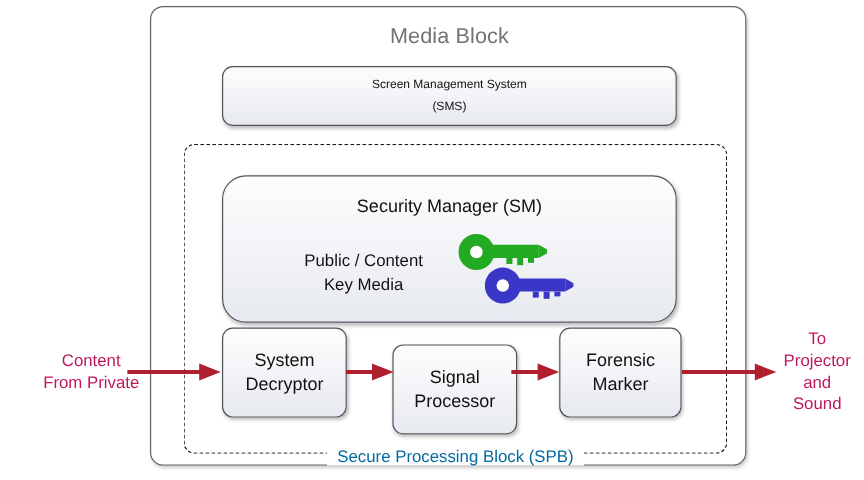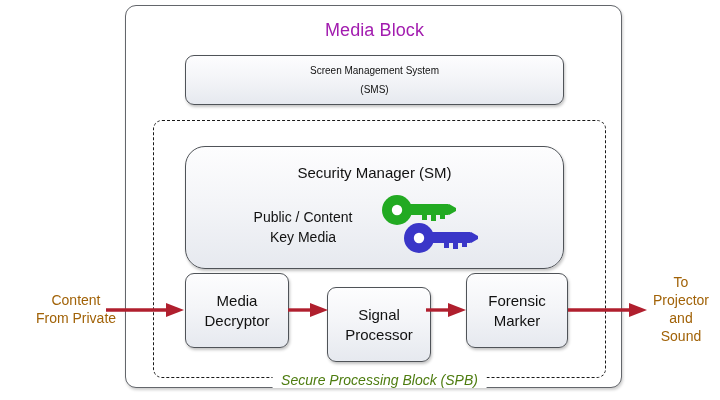--- a/index.html
+++ b/index.html
@@ -35,21 +35,21 @@
   }
 
   .block-title {
     position: absolute;
     left: 0;
     top: 14px;
     width: 497px;
     text-align: center;
     font-size: 18px;
     letter-spacing: 0.1px;
-    color: #a21caf;
+    color: #737373;
   }
 
   
   .panel {
     position: absolute;
     box-sizing: border-box;
     border: 1.4px solid #4f5358;
     border-radius: 9px;
     background: linear-gradient(to bottom, #fdfdfe 0%, #f4f5f8 45%, #e6e9ef 100%);
     box-shadow: 1px 2px 3px rgba(0,0,0,0.24);
@@ -83,22 +83,21 @@
 
   .spb-label {
     position: absolute;
     left: 50%;
     bottom: -11px;
     transform: translateX(-50%);
     background: #ffffff;
     padding: 0 9px;
     font-size: 14px;
     white-space: nowrap;
-    color: #4d7c0f;
-    font-style: italic;
+    color: #0369a1;
   }
 
   
   .sm-panel {
     left: 59px;    
     top: 140px;    
     width: 379px;
     height: 123px;
     display: block;
     border-radius: 20px;
@@ -152,21 +151,21 @@
   .arrow-mid1 { left: 288px; top: 300px; width: 40px; z-index: 6; }
   .arrow-mid2 { left: 426px; top: 300px; width: 40px; z-index: 6; }
   .arrow-out  { left: 568px; top: 300px; width: 79px; z-index: 6; }
 
   
   .side-label {
     position: absolute;
     font-size: 14px;
     line-height: 18px;
     text-align: center;
-    color: #a16207;
+    color: #be185d;
   }
   .label-in  { left: 28px;  top: 291px; width: 96px; }
   .label-out { left: 648px; top: 273px; width: 66px; }
 </style>
 </head>
 <body>
 
 <div id="canvas">
 
   <div class="side-label label-in">
@@ -227,21 +226,21 @@
             <rect x="58" y="21" width="5" height="4"></rect>
             <path d="M67 10 L74 14 L74 17 L67 21 Z"></path>
           </g>
           <circle cx="15" cy="16" r="5.2" fill="#ffffff"></circle>
         </svg>
       </div>
     </div>
 
     <div class="panel proc proc-1">
       <div>
-        <div>Media</div>
+        <div>System</div>
         <div>Decryptor</div>
       </div>
     </div>
 
     <div class="panel proc proc-2">
       <div>
         <div>Signal</div>
         <div>Processor</div>
       </div>
     </div>

